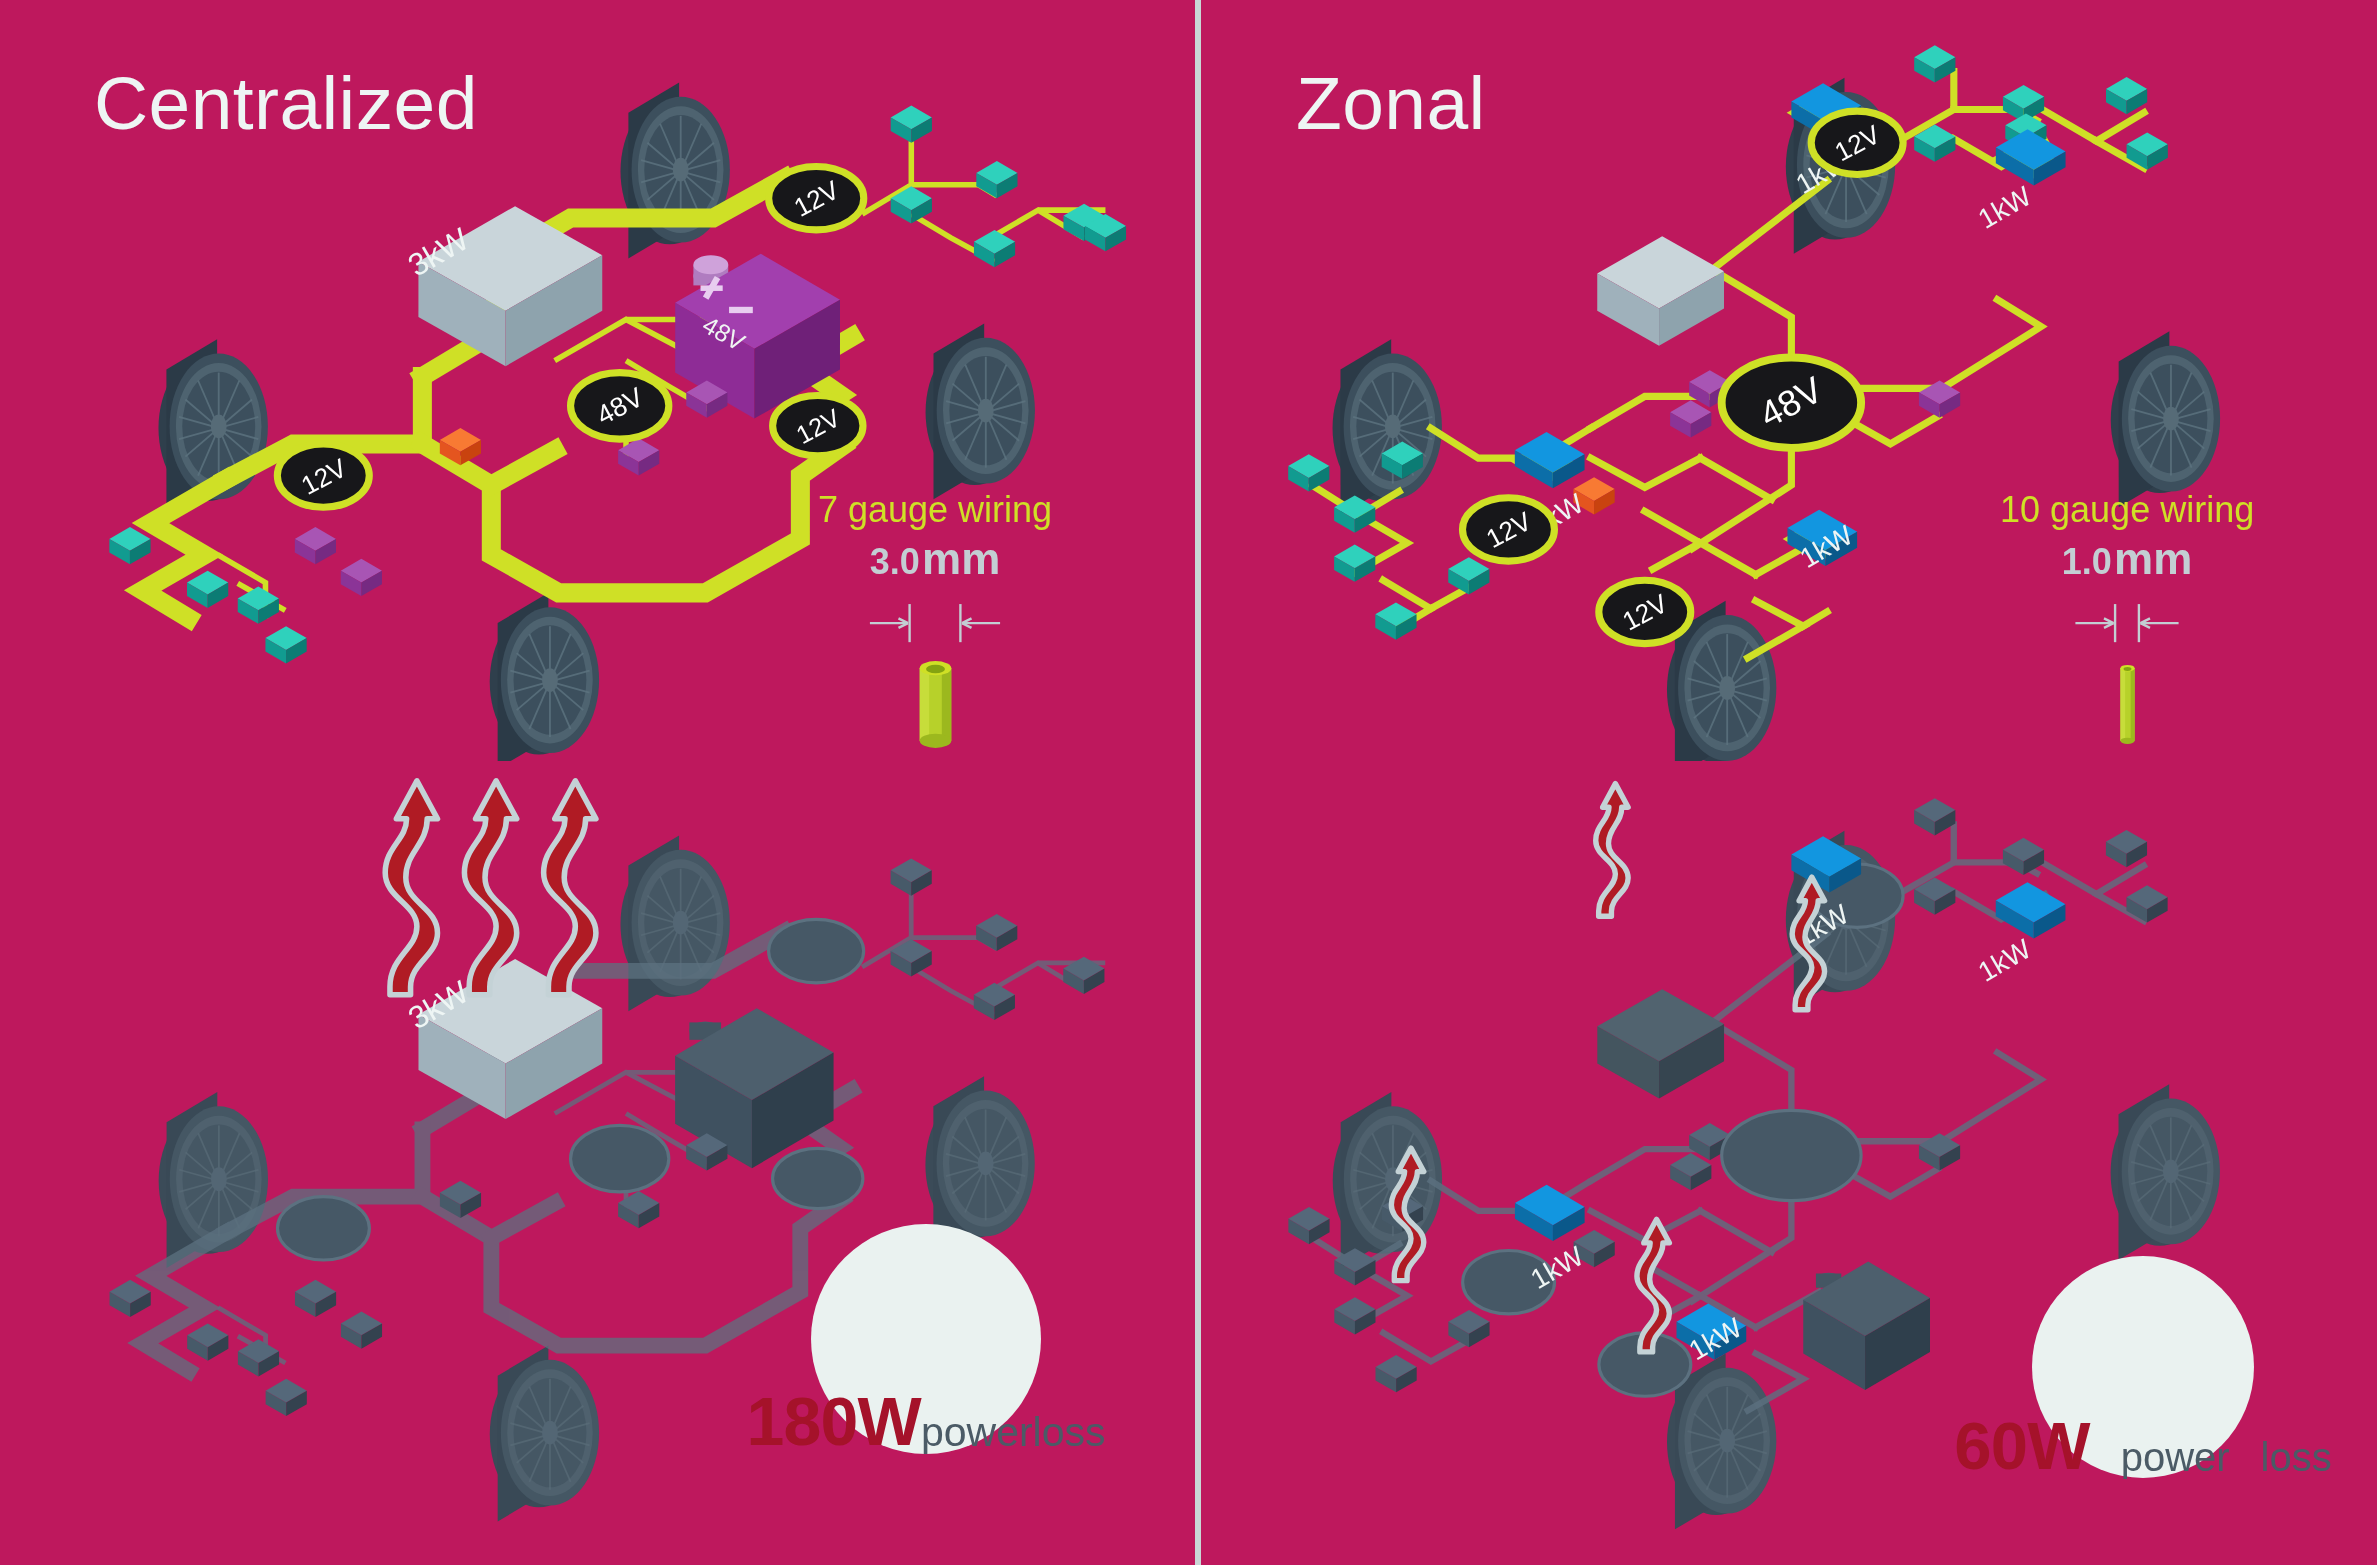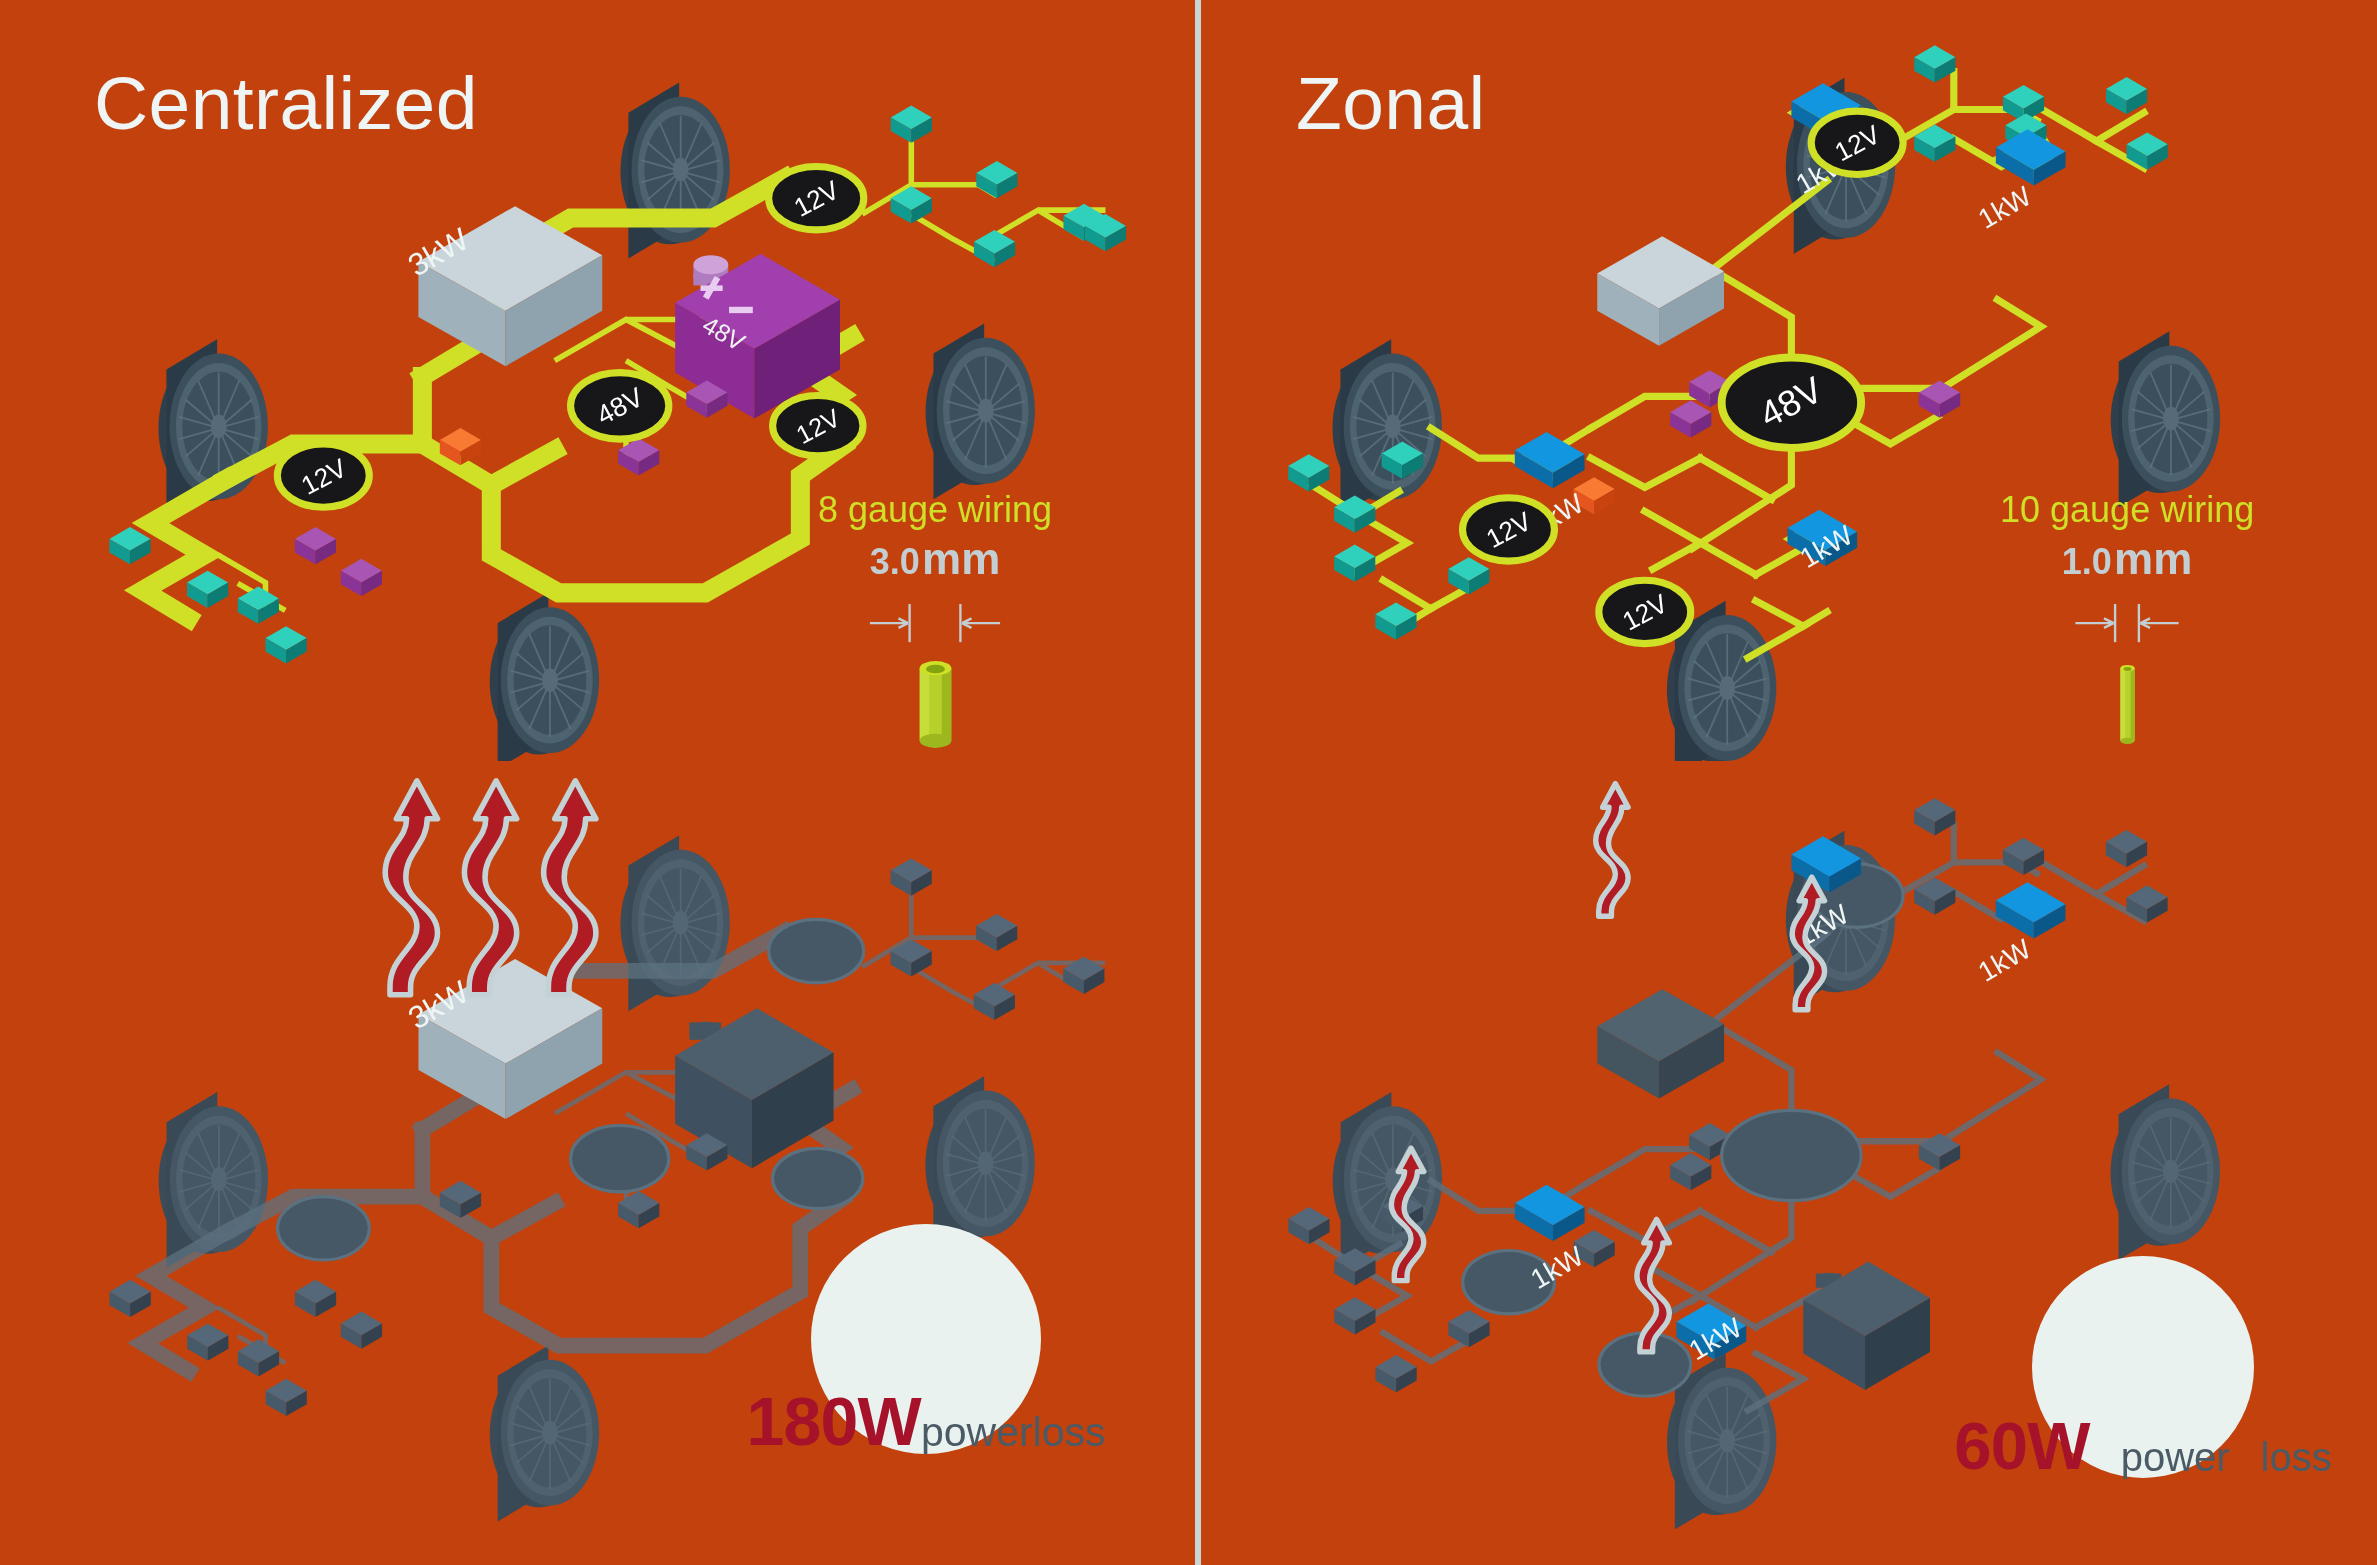--- a/index.html
+++ b/index.html
@@ -1,21 +1,21 @@
 <!DOCTYPE html>
 <html style="font-size:12.7px"><head>
 <meta charset="utf-8">
 <title>Centralized vs Zonal Vehicle Architecture</title>
 <style>
   html,body{margin:0;padding:0;background:#41505d;}
   body{
     font-family:"Liberation Sans", sans-serif;
     width:2377px;height:1565px;overflow:hidden;position:relative;
   }
-  .stage{position:absolute;inset:0;width:2377px;height:1565px;background:#c2410c;}
+  .stage{position:absolute;inset:0;width:2377px;height:1565px;background:#be185d;}
 
   .panel{position:absolute;top:0;height:1565px;}
   .panel-left{left:0;width:1195px;}
   .panel-right{left:1201px;width:1176px;}
 
   .divider{
     position:absolute;left:1195px;top:0;width:6.3px;height:1565px;
     background:#c9d6d6;
   }
 
@@ -207,21 +207,21 @@
       </g>
       <g>
         <ellipse cx="408" cy="600" rx="58" ry="40" fill="#17171a" stroke="#cfe026" stroke-width="9"></ellipse>
         <text x="408" y="613" fill="#ffffff" font-size="33" text-anchor="middle" font-family="Liberation Sans, sans-serif" transform="rotate(-28 408 600)">12V</text>
       </g>
 
       <text x="560" y="330" fill="#eef5f4" font-size="40" text-anchor="middle" font-family="Liberation Sans, sans-serif" transform="rotate(-30 560 330)">3kW</text>
     </svg>
 
     <div class="gauge" style="left:808px;top:491px;width:254px;">
-      <div class="gauge-label">8 gauge wiring</div>
+      <div class="gauge-label">7 gauge wiring</div>
       <div class="gauge-size">
         <span>3.0</span><span class="unit">mm</span>
       </div>
       <svg class="gauge-measure" width="254" height="55" viewBox="0 0 320 70">
         <line x1="128" y1="8" x2="128" y2="56" stroke="#c3ced3" stroke-width="3"></line>
         <line x1="192" y1="8" x2="192" y2="56" stroke="#c3ced3" stroke-width="3"></line>
         <line x1="78" y1="32" x2="126" y2="32" stroke="#c3ced3" stroke-width="3"></line>
         <path d="M 126 32 L 114 26 M 126 32 L 114 38" stroke="#c3ced3" stroke-width="3" fill="none"></path>
         <line x1="242" y1="32" x2="194" y2="32" stroke="#c3ced3" stroke-width="3"></line>
         <path d="M 194 32 L 206 26 M 194 32 L 206 38" stroke="#c3ced3" stroke-width="3" fill="none"></path>

